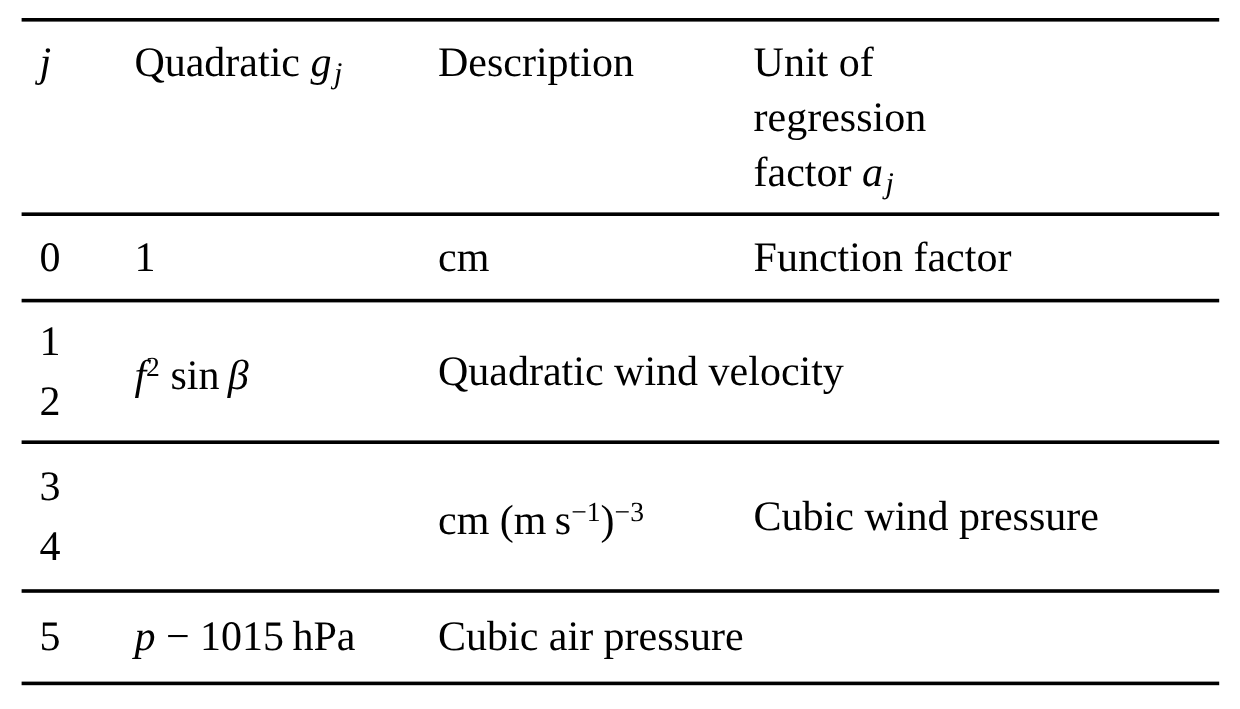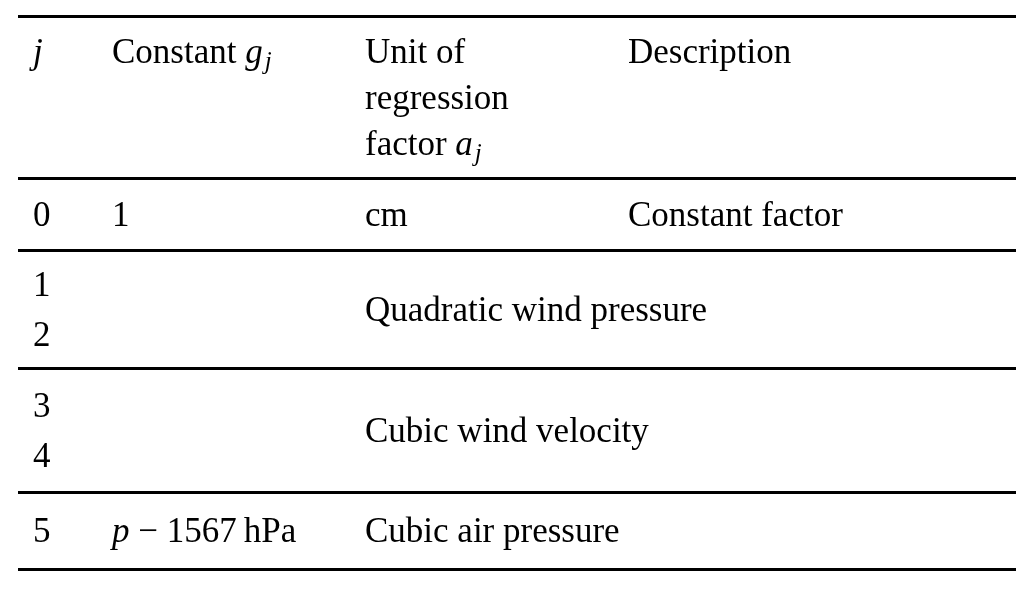--- a/index.html
+++ b/index.html
@@ -42,76 +42,80 @@
 </head>
 <body style="background: rgb(255, 255, 255); color: rgb(0, 0, 0);">
 
 <div class="page">
   <div class="grid" style="border-top-color: rgb(0, 0, 0); border-bottom-color: rgb(0, 0, 0);">
 
     <div class="cell top c1 h-head">
       <div class="line"><span class="s-it">j</span></div>
     </div>
     <div class="cell top h-head">
-      <div class="line"><span class="s-rm">Constant </span><span class="s-it">g</span><span class="s-sub">j</span></div>
+      <div class="line"><span class="s-rm">Quadratic </span><span class="s-it">g</span><span class="s-sub">j</span></div>
+    </div>
+    <div class="cell top h-head">
+      <div class="line"><span class="s-rm">Description</span></div>
     </div>
     <div class="cell top h-head">
       <div class="line"><span class="s-rm">Unit of</span></div>
       <div class="line"><span class="s-rm">regression</span></div>
       <div class="line"><span class="s-rm">factor </span><span class="s-it">a</span><span class="s-sub">j</span></div>
-    </div>
-    <div class="cell top h-head">
-      <div class="line"><span class="s-rm">Description</span></div>
     </div>
 
     <div class="rule" style="background: rgb(0, 0, 0);"></div>
 
     <div class="cell c1 h-b0">
       <div class="line"><span class="s-rm">0</span></div>
     </div>
     <div class="cell h-b0">
       <div class="line"><span class="s-rm">1</span></div>
     </div>
     <div class="cell h-b0">
       <div class="line"><span class="s-rm">cm</span></div>
     </div>
     <div class="cell h-b0">
-      <div class="line"><span class="s-rm">Constant factor</span></div>
+      <div class="line"><span class="s-rm">Function factor</span></div>
     </div>
 
     <div class="rule" style="background: rgb(0, 0, 0);"></div>
 
     <div class="cell c1 h-b1">
       <div class="line"><span class="s-rm">1</span></div>
       <div class="line"><span class="s-rm">2</span></div>
     </div>
     <div class="cell h-b1">
+      <div class="line"><span class="s-it">f</span><span class="s-sup">2</span><span class="s-rm"> sin </span><span class="s-it">β</span></div>
     </div>
     <div class="cell h-b1">
-      <div class="line"><span class="s-rm">Quadratic wind pressure</span></div>
+      <div class="line"><span class="s-rm">Quadratic wind velocity</span></div>
     </div>
 
     <div class="rule" style="background: rgb(0, 0, 0);"></div>
 
     <div class="cell c1 h-b2">
       <div class="line"><span class="s-rm">3</span></div>
       <div class="line"><span class="s-rm">4</span></div>
     </div>
     <div class="cell h-b2">
     </div>
     <div class="cell h-b2">
-      <div class="line"><span class="s-rm">Cubic wind velocity</span></div>
+      <div class="line"><span class="s-rm">cm (m s</span><span class="s-sup">−1</span><span class="s-rm">)</span><span class="s-sup">−3</span></div>
+    </div>
+    <div class="cell h-b2">
+      <div class="line"><span class="s-rm">Cubic wind pressure</span></div>
     </div>
 
     <div class="rule" style="background: rgb(0, 0, 0);"></div>
 
     <div class="cell c1 h-b3">
       <div class="line"><span class="s-rm">5</span></div>
     </div>
     <div class="cell h-b3">
-      <div class="line"><span class="s-it">p</span><span class="s-rm"> − 1567 hPa</span></div>
+      <div class="line"><span class="s-it">p</span><span class="s-rm"> − 1015 hPa</span></div>
     </div>
     <div class="cell h-b3">
       <div class="line"><span class="s-rm">Cubic air pressure</span></div>
     </div>
 
   </div>
 </div>
 
 </body></html>

